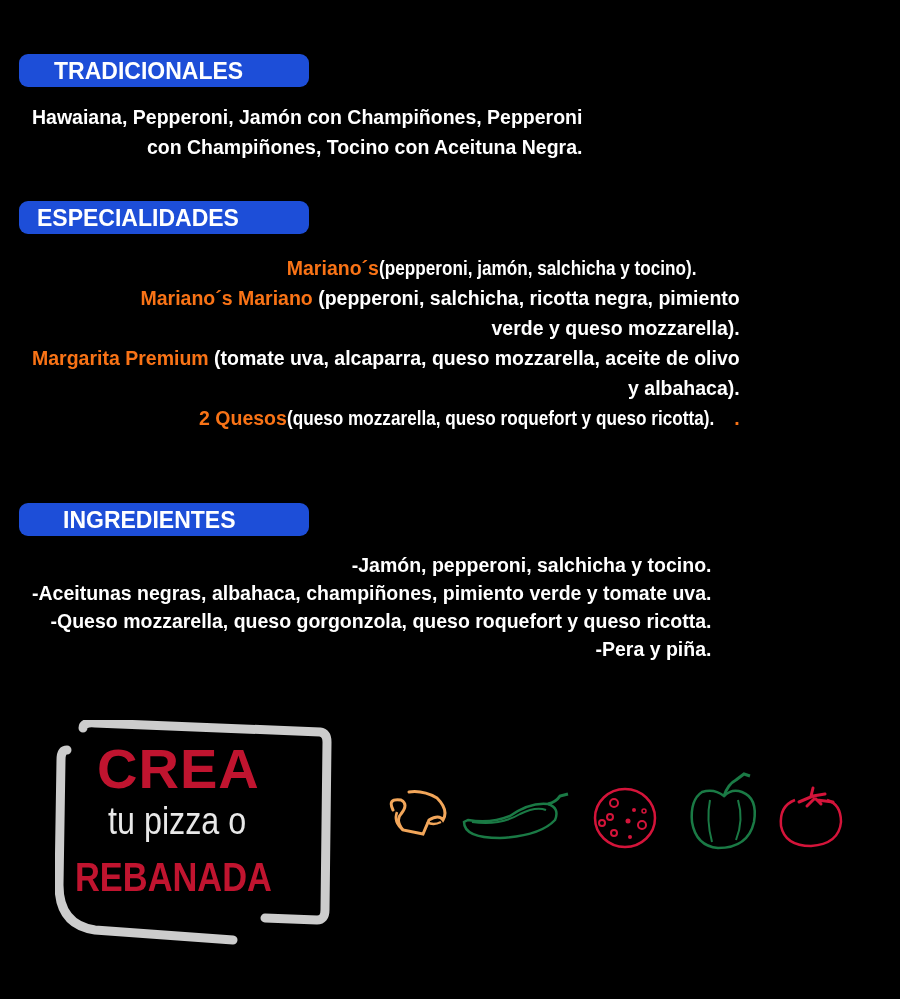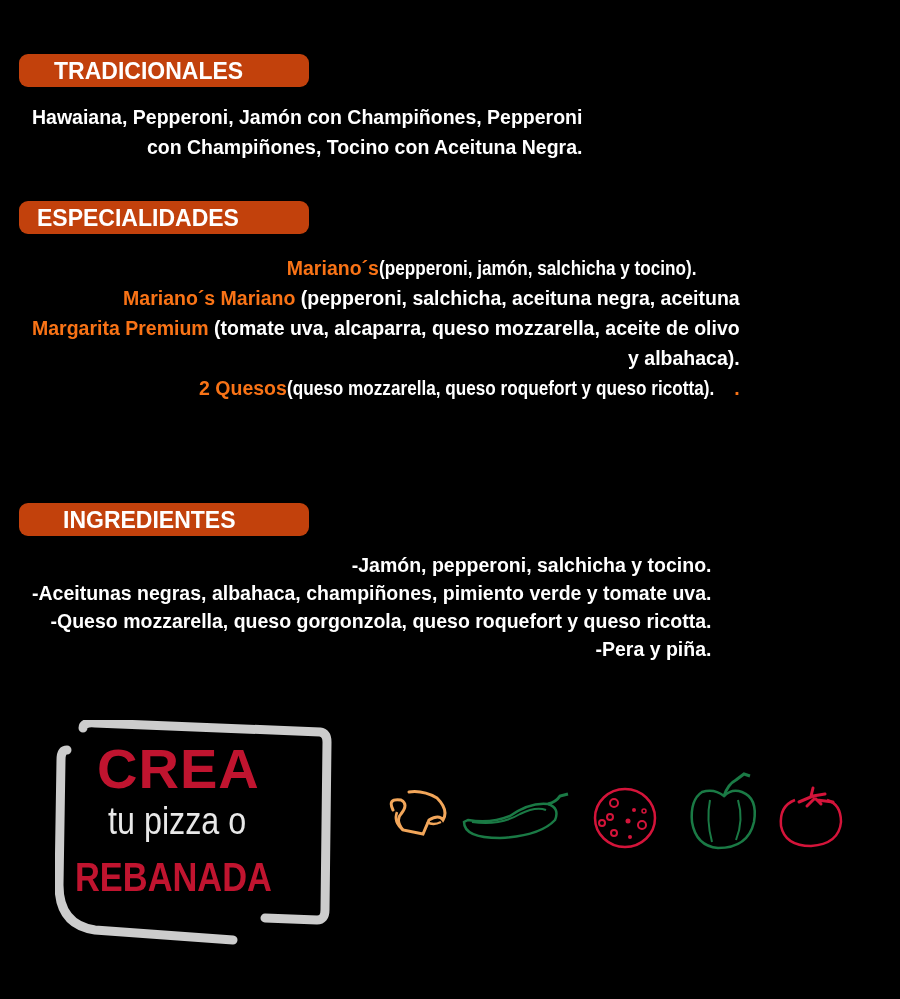--- a/index.html
+++ b/index.html
@@ -2,21 +2,21 @@
 <html><head>
 <meta charset="utf-8">
 <style>
   html, body { margin: 0; padding: 0; }
   body {
     width: 900px; height: 999px; background: #000; position: relative; overflow: hidden;
     font-family: "Liberation Sans", sans-serif; color: #fff;
   }
   .bar {
     position: absolute; left: 19px; width: 290px; height: 33px;
-    background: #c2410c; border-radius: 9px;
+    background: #1d4ed8; border-radius: 9px;
     color: #fff; font-weight: bold; font-size: 23px; line-height: 34px;
     box-sizing: border-box;
   }
   .bar span { position: absolute; top: 0; }
   .txt {
     position: absolute; left: 32px; font-weight: bold; font-size: 19.5px; line-height: 30px;
     white-space: nowrap;
     text-align: right;
   }
   .green { color: #f97316; }
@@ -39,22 +39,23 @@
 </div>
 
 <div class="bar" style="top:201px">
   <span style="left:18px">ESPECIALIDADES</span>
 </div>
 <div class="txt" style="top:253px">
   <span class="line">
     <span class="green">Mariano´s</span><span class="cond"> (pepperoni, jamón, salchicha y tocino).</span>
   </span>
   <span class="line">
-    <span class="green">Mariano´s Mariano</span><span> (pepperoni, salchicha, aceituna negra, aceituna</span>
+    <span class="green">Mariano´s Mariano</span><span> (pepperoni, salchicha, ricotta negra, pimiento</span>
   </span>
+  <span class="line">verde y queso mozzarella).</span>
   <span class="line">
     <span class="green">Margarita Premium</span><span> (tomate uva, alcaparra, queso mozzarella, aceite de olivo</span>
   </span>
   <span class="line">y albahaca).</span>
   <span class="line">
     <span class="green">2 Quesos</span><span class="cond"> (queso mozzarella, queso roquefort y queso ricotta).</span><span class="green" style="margin-left:-38px">.</span>
   </span>
 </div>
 
 <div class="bar" style="top:503px">

